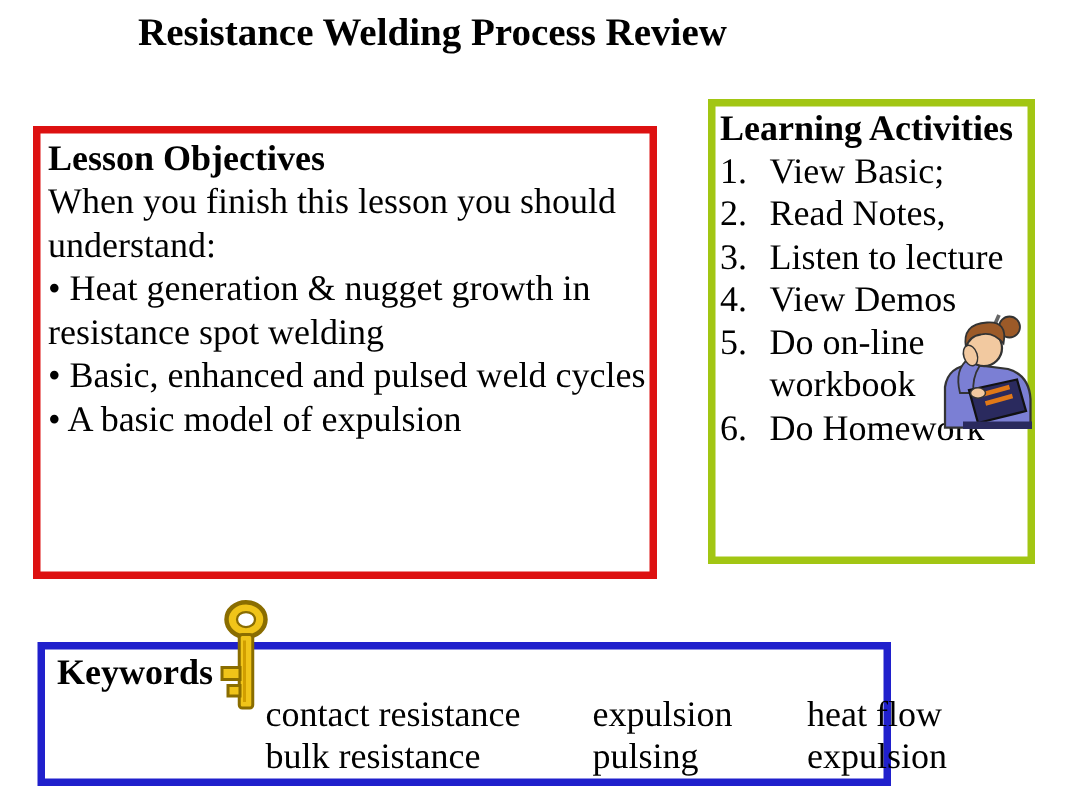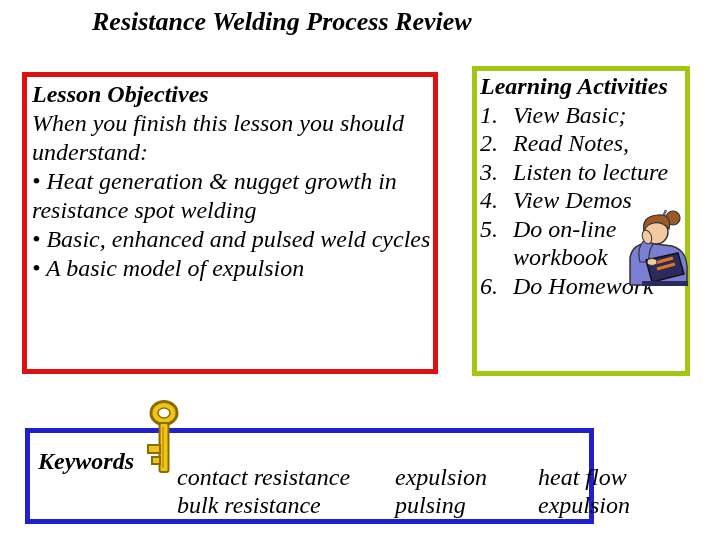--- a/index.html
+++ b/index.html
@@ -1,48 +1,48 @@
 <!DOCTYPE html>
 <html><head>
 <meta charset="utf-8">
 <style>
   html,body { margin:0; padding:0; background:#fff; }
   .slide {
     position:relative; width:720px; height:540px; background:#fff;
-    font-family:"Liberation Serif","DejaVu Serif",serif; color:#000; overflow:hidden;font-style:italic;
+    font-family:"Liberation Serif","DejaVu Serif",serif; color:#000; overflow:hidden;
   }
   .slide-title {
     position:absolute; left:92px; top:6px;
     font-size:26px; font-weight:bold; white-space:nowrap; line-height:32px;
   }
   .box { position:absolute; box-sizing:border-box; background:#fff; }
   
   .objectives-box {
-    left:22px; top:72px; width:416px; height:302px;
+    left:22px; top:84px; width:416px; height:302px;
     border:5px solid #dd1111; padding:3px 0 0 5px;
     font-size:24px; line-height:29px;
   }
   .objectives-box .heading { font-weight:bold; }
   .obj-line { }
   
   .activities-box {
     left:472px; top:66px; width:218px; height:310px;
     border:5px solid #a2c613; padding:1px 0 0 3px;
     font-size:24px; line-height:28.5px;
   }
   .activities-box .heading { font-weight:bold; }
   .act-list { margin:0; padding:0; list-style:none; }
   .act-item { display:flex; }
   .act-num { width:33px; flex:none; }
   .act-label { flex:1; }
   .person-clipart { position:absolute; left:139px; top:137px; width:74px; height:78px; }
   
   .keywords-box {
     left:25px; top:428px; width:569px; height:96px;
-    border:5px solid #2020cc; padding:14px 0 0 8px;
+    border:5px solid #2020cc; padding:2px 0 0 8px;
     font-size:24px; line-height:28px;
   }
   .keywords-box .heading { font-weight:bold; }
   .kw-col { position:absolute; top:30px; white-space:nowrap; }
   .kw-col-0 { left:8px; }
   .kw-col-1 { left:147px; }
   .kw-col-2 { left:365px; }
   .kw-col-3 { left:508px; }
   .key-clipart { position:absolute; left:110px; top:-33px; width:48px; height:74px; z-index:2; }
 </style>

